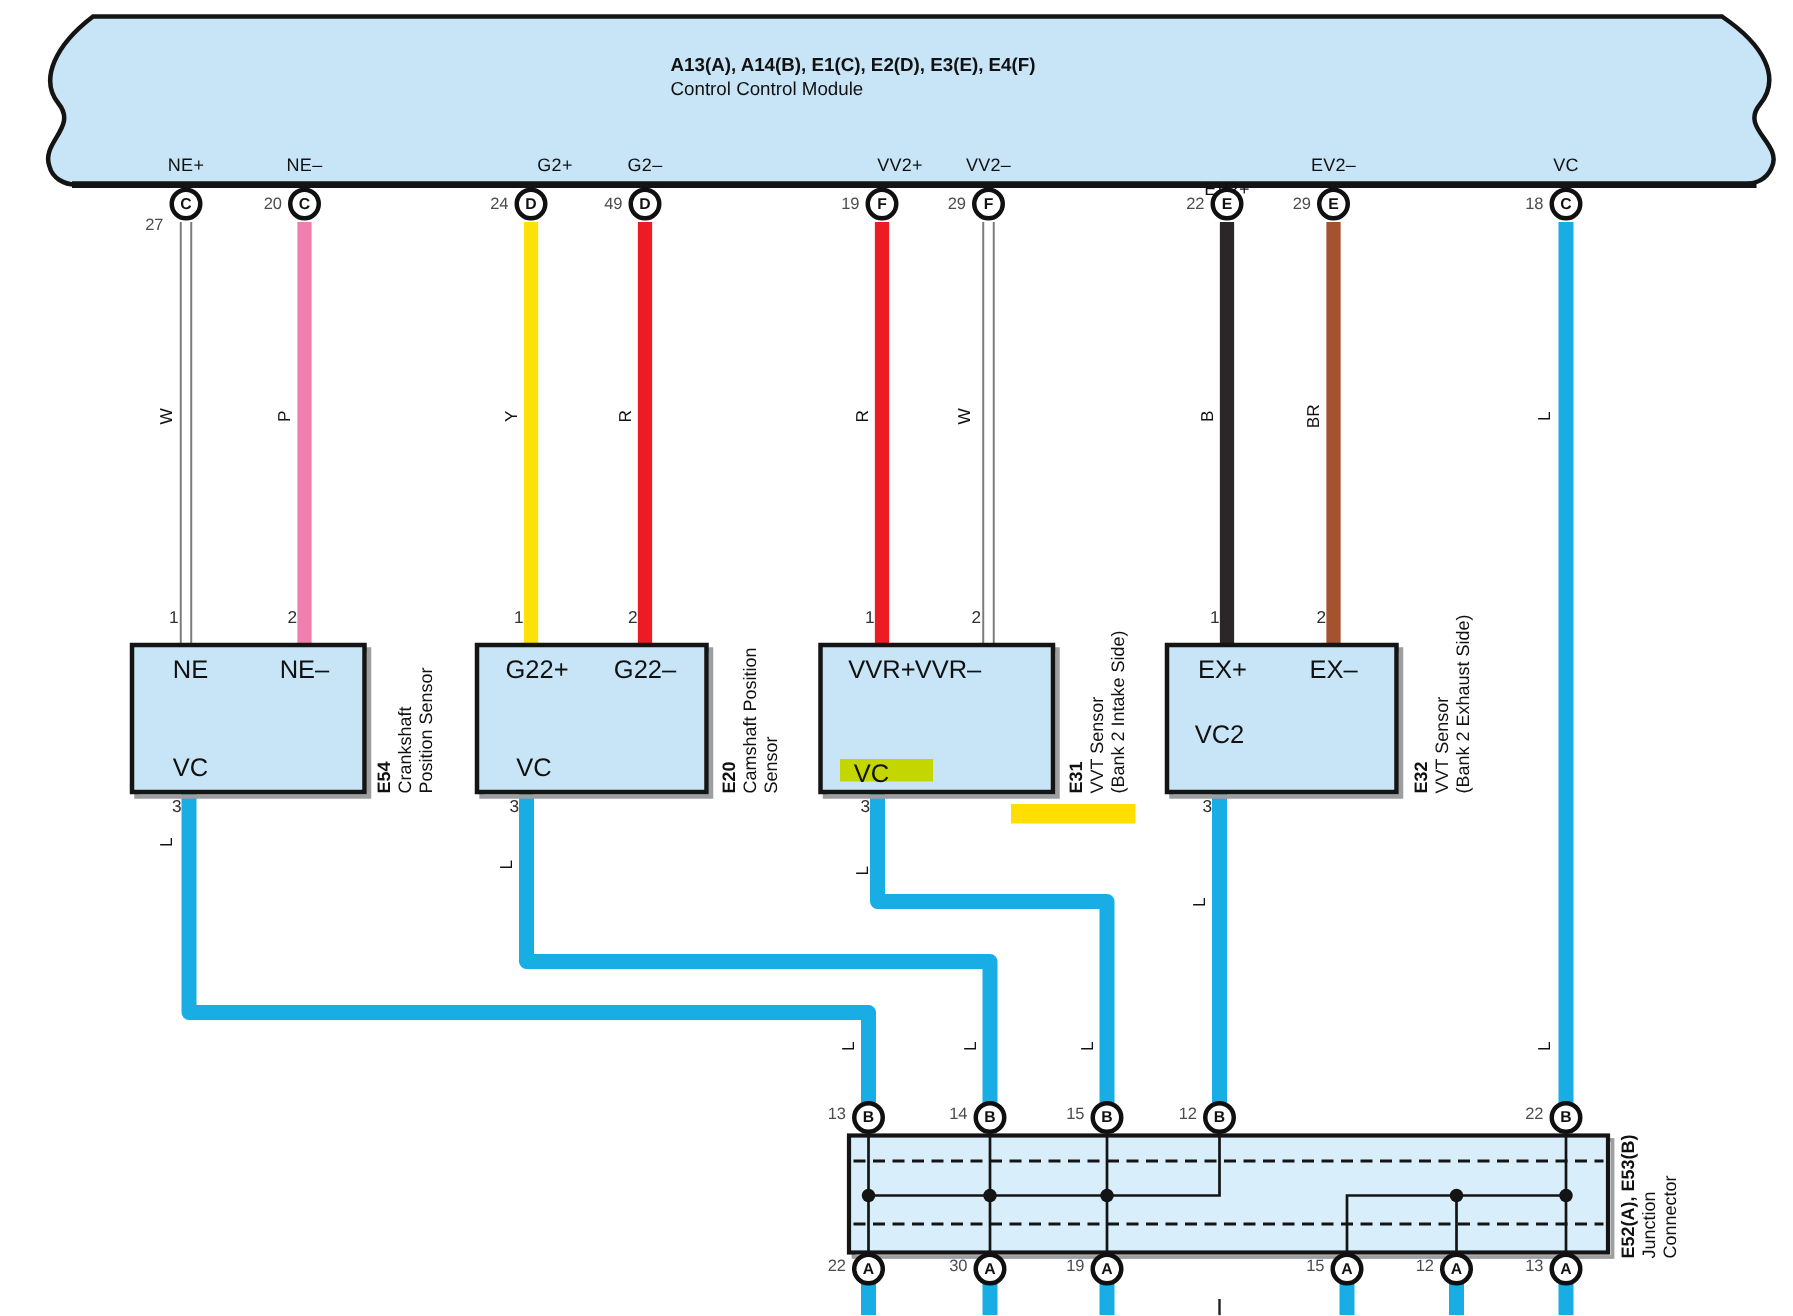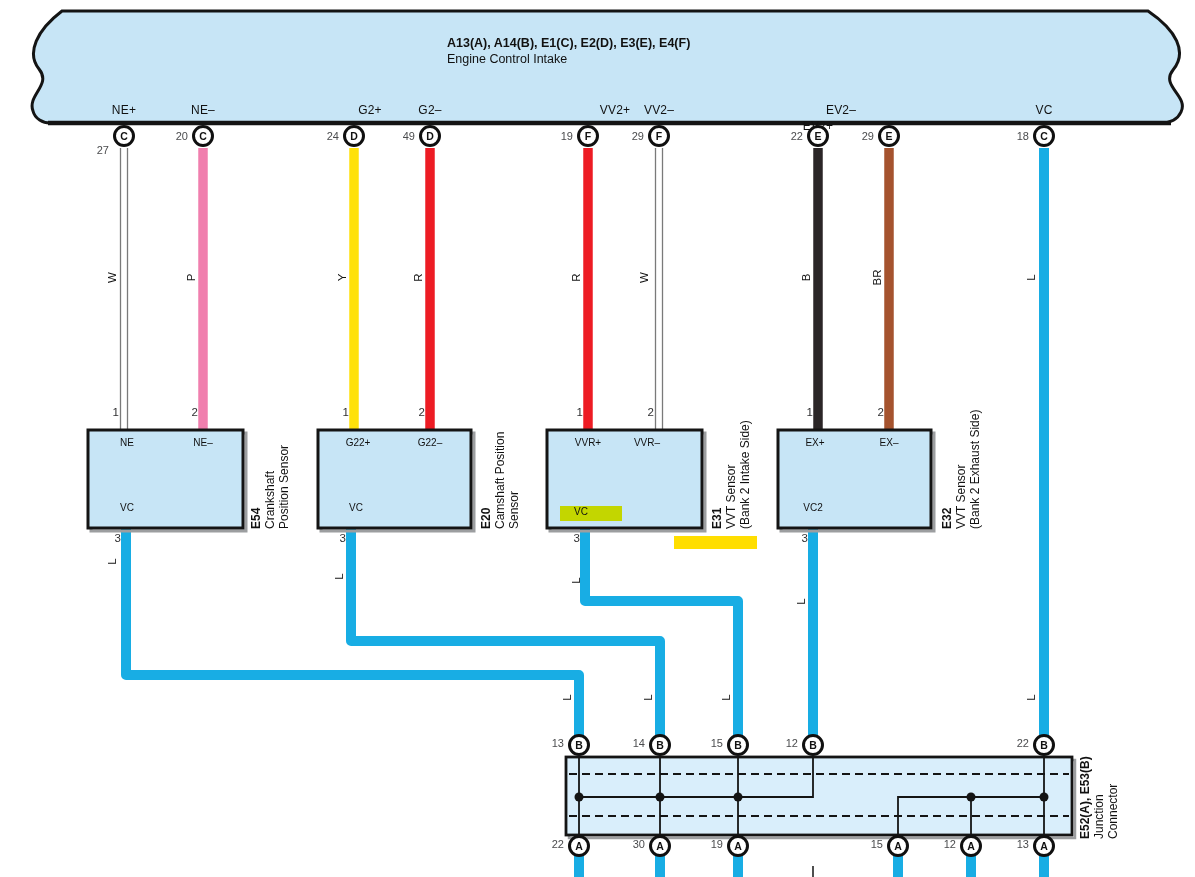--- a/index.html
+++ b/index.html
@@ -6,21 +6,21 @@
   #stage{position:relative;width:1195px;height:877px;background:#fff;overflow:hidden;
          font-family:"Liberation Sans", sans-serif;color:#111;}
   #wires{position:absolute;left:0;top:0;}
   .plabel{position:absolute;width:64px;text-align:center;font-size:12px;letter-spacing:.2px;}
   .tnum{position:absolute;width:30px;text-align:right;font-size:11px;color:#4b4c4e;}
   .term{position:absolute;width:16px;height:16px;border:3px solid #101010;border-radius:50%;
         background:#fff;font-size:10.5px;font-weight:700;text-align:center;line-height:16px;}
   .rot{position:absolute;width:26px;height:13px;line-height:13px;text-align:center;
        font-size:11.5px;transform:rotate(-90deg);}
   .pnum{position:absolute;width:22px;text-align:right;font-size:11.5px;color:#303032;}
-  .blabel{position:absolute;width:64px;text-align:center;font-size:10px;}
+  .blabel{position:absolute;width:64px;text-align:center;font-size:17px;}
   .sideLabel{position:absolute;transform:rotate(-90deg);transform-origin:0 100%;
              font-size:12px;line-height:14px;white-space:pre;}
   .sideLabel .bid{font-weight:700;}
   .title1{position:absolute;left:447px;top:36px;font-size:12.5px;font-weight:700;}
   .title2{position:absolute;left:447px;top:52px;font-size:12.5px;}
 </style>
 </head>
 <body>
 
 <div id="stage">
@@ -91,30 +91,30 @@
       <line x1="660" y1="856" x2="660" y2="877"></line>
       <line x1="738" y1="856" x2="738" y2="877"></line>
       <line x1="898" y1="856" x2="898" y2="877"></line>
       <line x1="971" y1="856" x2="971" y2="877"></line>
       <line x1="1044" y1="856" x2="1044" y2="877"></line>
     </g>
     <line x1="813" y1="866" x2="813" y2="877" stroke="#222" stroke-width="1.6"></line>
   </svg>
 
   <div class="title1">A13(A), A14(B), E1(C), E2(D), E3(E), E4(F)</div>
-  <div class="title2">Engine Control Intake</div>
+  <div class="title2">Control Control Module</div>
 
   <div class="plabel" style="left:92px;top:103px">NE+</div>
   <div class="plabel" style="left:171px;top:103px">NE–</div>
   <div class="plabel" style="left:338px;top:103px">G2+</div>
   <div class="plabel" style="left:398px;top:103px">G2–</div>
-  <div class="plabel" style="left:583px;top:103px">VV2+</div>
+  <div class="plabel" style="left:568px;top:103px">VV2+</div>
   <div class="plabel" style="left:627px;top:103px">VV2–</div>
   <div class="plabel" style="left:786px;top:119px">EV2+</div>
-  <div class="plabel" style="left:809px;top:103px">EV2–</div>
+  <div class="plabel" style="left:857px;top:103px">EV2–</div>
   <div class="plabel" style="left:1012px;top:103px">VC</div>
 
   <div class="tnum" style="left:79px;top:144px">27</div>
   <div class="tnum" style="left:158px;top:130px">20</div>
   <div class="tnum" style="left:309px;top:130px">24</div>
   <div class="tnum" style="left:385px;top:130px">49</div>
   <div class="tnum" style="left:543px;top:130px">19</div>
   <div class="tnum" style="left:614px;top:130px">29</div>
   <div class="tnum" style="left:773px;top:130px">22</div>
   <div class="tnum" style="left:844px;top:130px">29</div>
@@ -162,25 +162,25 @@
   <div class="pnum" style="left:862px;top:406px">2</div>
   <div class="pnum" style="left:786px;top:532px">3</div>
 
   <div class="blabel" style="left:95px;top:437px">NE</div>
   <div class="blabel" style="left:171px;top:437px">NE–</div>
   <div class="blabel" style="left:95px;top:502px">VC</div>
   <div class="blabel" style="left:326px;top:437px">G22+</div>
   <div class="blabel" style="left:398px;top:437px">G22–</div>
   <div class="blabel" style="left:324px;top:502px">VC</div>
   <div class="blabel" style="left:556px;top:437px">VVR+</div>
-  <div class="blabel" style="left:615px;top:437px">VVR–</div>
+  <div class="blabel" style="left:600px;top:437px">VVR–</div>
   <div class="blabel" style="left:549px;top:506px">VC</div>
   <div class="blabel" style="left:783px;top:437px">EX+</div>
   <div class="blabel" style="left:857px;top:437px">EX–</div>
-  <div class="blabel" style="left:781px;top:502px">VC2</div>
+  <div class="blabel" style="left:781px;top:480px">VC2</div>
 
   <div class="sideLabel" style="left:291px;top:487px;width:155px;height:42px"><span class="bid">E54</span>
 <span>Crankshaft</span>
 <span>Position Sensor</span></div>
   <div class="sideLabel" style="left:521px;top:487px;width:155px;height:42px"><span class="bid">E20</span>
 <span>Camshaft Position</span>
 <span>Sensor</span></div>
   <div class="sideLabel" style="left:752px;top:487px;width:172px;height:42px"><span class="bid">E31</span>
 <span>VVT Sensor</span>
 <span>(Bank 2 Intake Side)</span></div>

